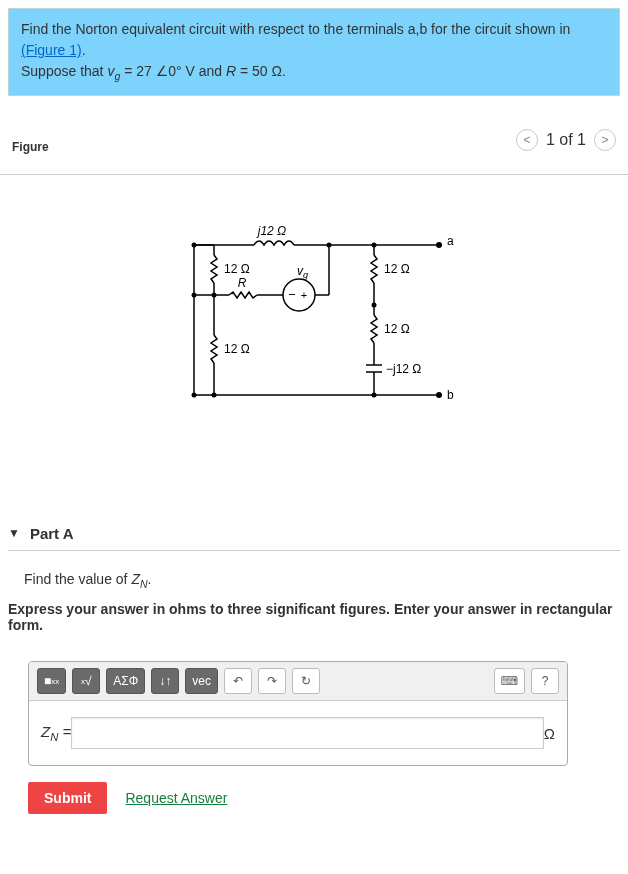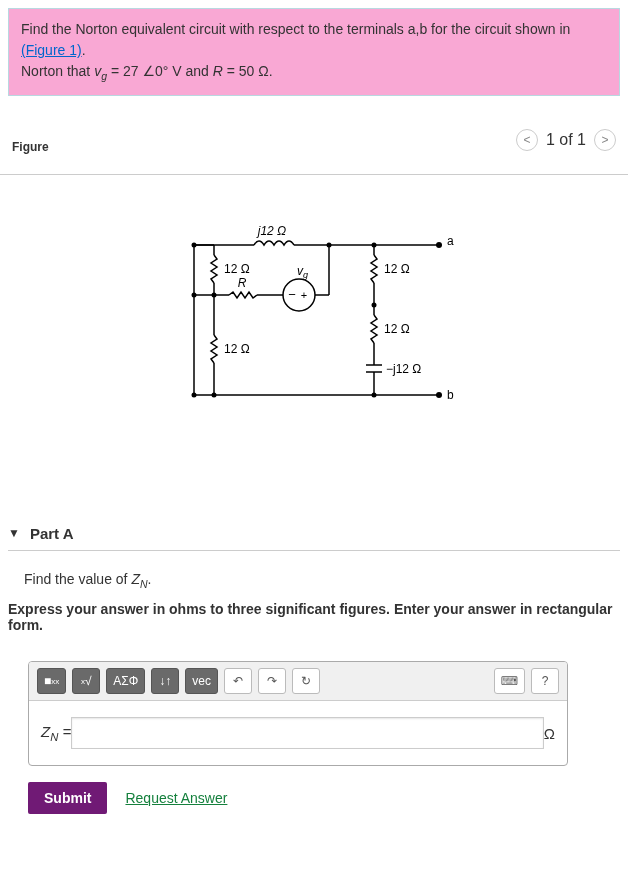--- a/index.html
+++ b/index.html
@@ -1,19 +1,19 @@
 <!DOCTYPE html>
 <html><head>
   <meta charset="utf-8">
   <style>
     * { box-sizing: border-box; margin: 0; padding: 0; }
     body { font-family: Arial, sans-serif; font-size: 14px; width: 628px; background: #fff; color: #333; }
     
     .problem-box {
-      background: #f9a8d4;
+      background: #7dd3fc;
       border: 1px solid #b8d8e0;
       padding: 10px 12px;
       margin: 8px;
       line-height: 1.5;
     }
     .problem-box a { color: #0066cc; text-decoration: underline; }
     
     .figure-section { margin: 30px 0 10px; padding: 0 8px 20px; border-bottom: 1px solid #ccc; }
     .figure-header { display: flex; justify-content: space-between; align-items: center; padding: 0 4px; }
     .figure-title { font-weight: bold; font-size: 12px; margin-top: 14px; }
@@ -37,31 +37,31 @@
     .tool-btn { background: #6a6a6a; color: #fff; border: 1px solid #555; border-radius: 3px; padding: 4px 6px; font-size: 12px; cursor: pointer; min-width: 28px; height: 26px; display: flex; align-items: center; justify-content: center; }
     .tool-btn.light { background: #fff; color: #555; border: 1px solid #bbb; }
     .tool-spacer { flex: 1; }
     
     .input-row { display: flex; align-items: center; padding: 16px 12px; }
     .input-label { font-style: italic; font-size: 15px; }
     .answer-input { flex: 1; border: 1px solid #ccc; height: 32px; padding: 4px 8px; font-size: 14px; box-shadow: inset 0 1px 2px rgba(0,0,0,0.1); }
     .unit { font-size: 15px; }
     
     .actions { margin: 16px 0 20px 20px; display: flex; align-items: center; gap: 18px; }
-    .submit-btn { background: #701a75; color: #fff; border: none; padding: 8px 16px; font-size: 14px; font-weight: bold; cursor: pointer; border-radius: 2px; }
+    .submit-btn { background: #ef4444; color: #fff; border: none; padding: 8px 16px; font-size: 14px; font-weight: bold; cursor: pointer; border-radius: 2px; }
     .request-link { color: #15803d; text-decoration: underline; font-size: 14px; cursor: pointer; }
     
     sub { font-size: 0.75em; }
   </style>
 </head>
 <body>
 
 <div class="problem-box">
   <span>Find the Norton equivalent circuit with respect to the terminals a,b for the circuit shown in </span><a href="#">(Figure 1)</a><span>.</span><br>
-  <span>Norton that </span><i><span>v</span><sub>g</sub></i><span> = 27 ∠0° V and </span><i><span>R</span></i><span> = 50 Ω.</span>
+  <span>Suppose that </span><i><span>v</span><sub>g</sub></i><span> = 27 ∠0° V and </span><i><span>R</span></i><span> = 50 Ω.</span>
 </div>
 
 <div class="figure-section">
   <div class="figure-header">
     <div class="figure-title">Figure</div>
     <div class="fig-nav">
       <div class="nav-btn">&lt;</div>
       <div class="fig-count">1 of 1</div>
       <div class="nav-btn">&gt;</div>
     </div>

